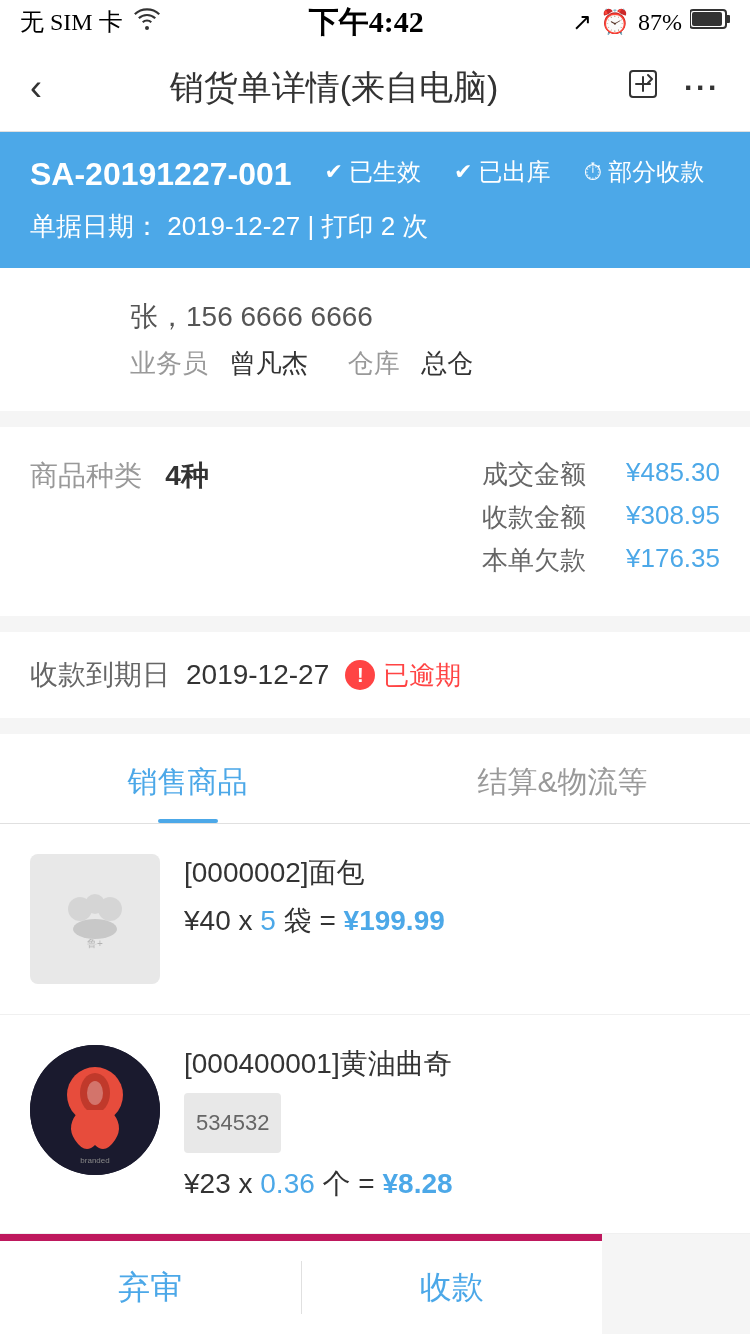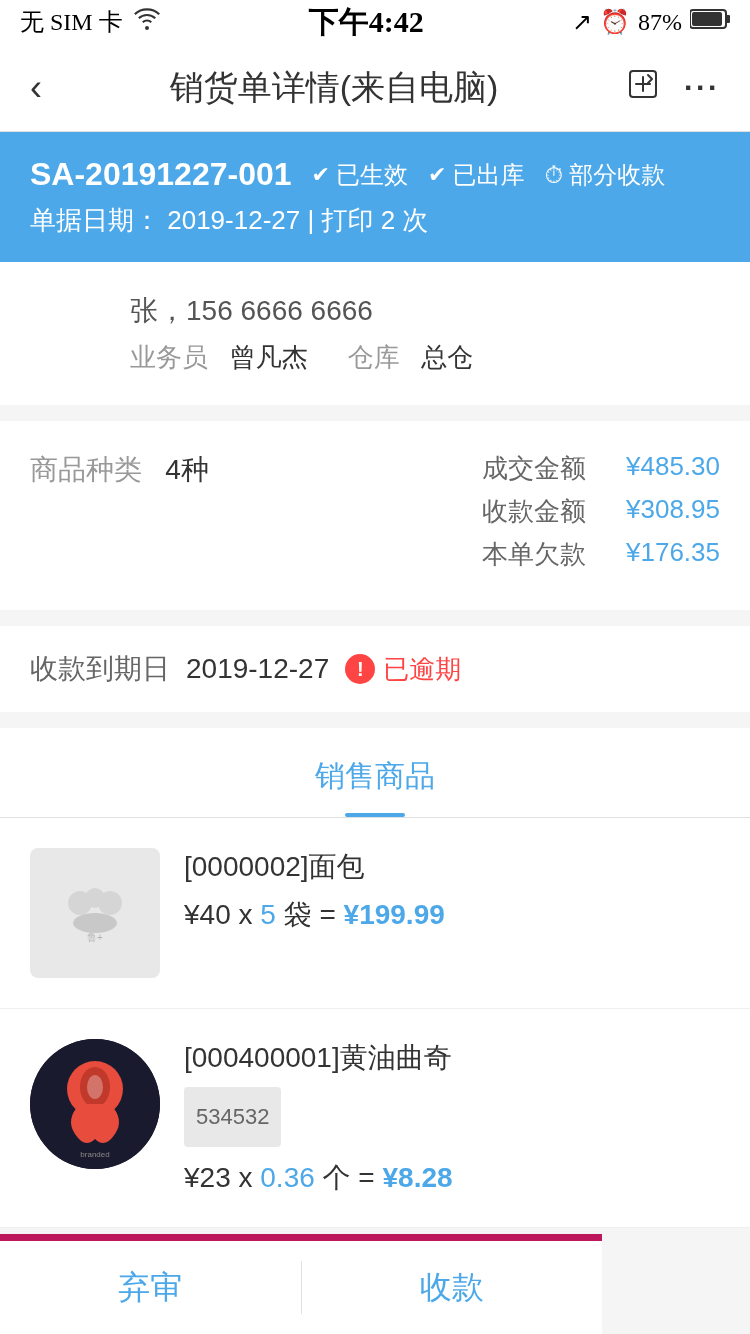--- a/index.html
+++ b/index.html
@@ -40,23 +40,23 @@
     .nav-title { font-size: 34px; font-weight: 500; color: #333; }
     .nav-actions { display: flex; align-items: center; gap: 24px; }
 
     
     .header-block {
       background: #4CA8E8;
       padding: 24px 30px;
     }
     .header-order-row {
       display: flex;
-      align-items: center;
-      gap: 20px;
-      margin-bottom: 10px;
+      align-items: flex-start;
+      gap: 33px;
+      margin-bottom: 16px;
     }
     .order-id {
       font-size: 32px;
       font-weight: 700;
       color: white;
     }
     .badge {
       display: flex;
       align-items: center;
       gap: 6px;
@@ -118,21 +118,21 @@
     .stats-section {
       background: white;
       padding: 30px;
       display: flex;
       justify-content: space-between;
       align-items: flex-start;
       margin-bottom: 16px;
     }
     .stats-left { font-size: 28px; color: #333; }
     .stats-left-label { color: #999; }
-    .stats-left-value { color: #333; font-weight: 400; }
+    .stats-left-value { color: #333; font-weight: 700; }
     .stats-right { text-align: center; }
     .stats-row { display: flex; justify-content: space-between; gap: 40px; font-size: 26px; margin-bottom: 8px; }
     .stats-row-label { color: #666; }
     .stats-row-value { color: #4CA8E8; }
 
     
     .due-section {
       background: white;
       padding: 24px 30px;
       display: flex;
@@ -381,20 +381,23 @@
   <span>2019-12-27</span>
   <span class="overdue-badge">
     <span class="overdue-icon">!</span>
     <span>已逾期</span>
   </span>
 </div>
 
 <div class="tabs-section">
   <div class="tab active">
     <span>销售商品</span>
+  </div>
+  <div class="tab">
+    <span>结算&amp;物流等</span>
   </div>
 </div>
 
 <div class="product-list">
 
   <div class="product-item">
     <div class="product-img">
       <svg viewBox="0 0 80 80" xmlns="http://www.w3.org/2000/svg">
         <circle cx="25" cy="30" r="12" fill="#bbb"></circle>
         <circle cx="40" cy="25" r="10" fill="#bbb"></circle>

